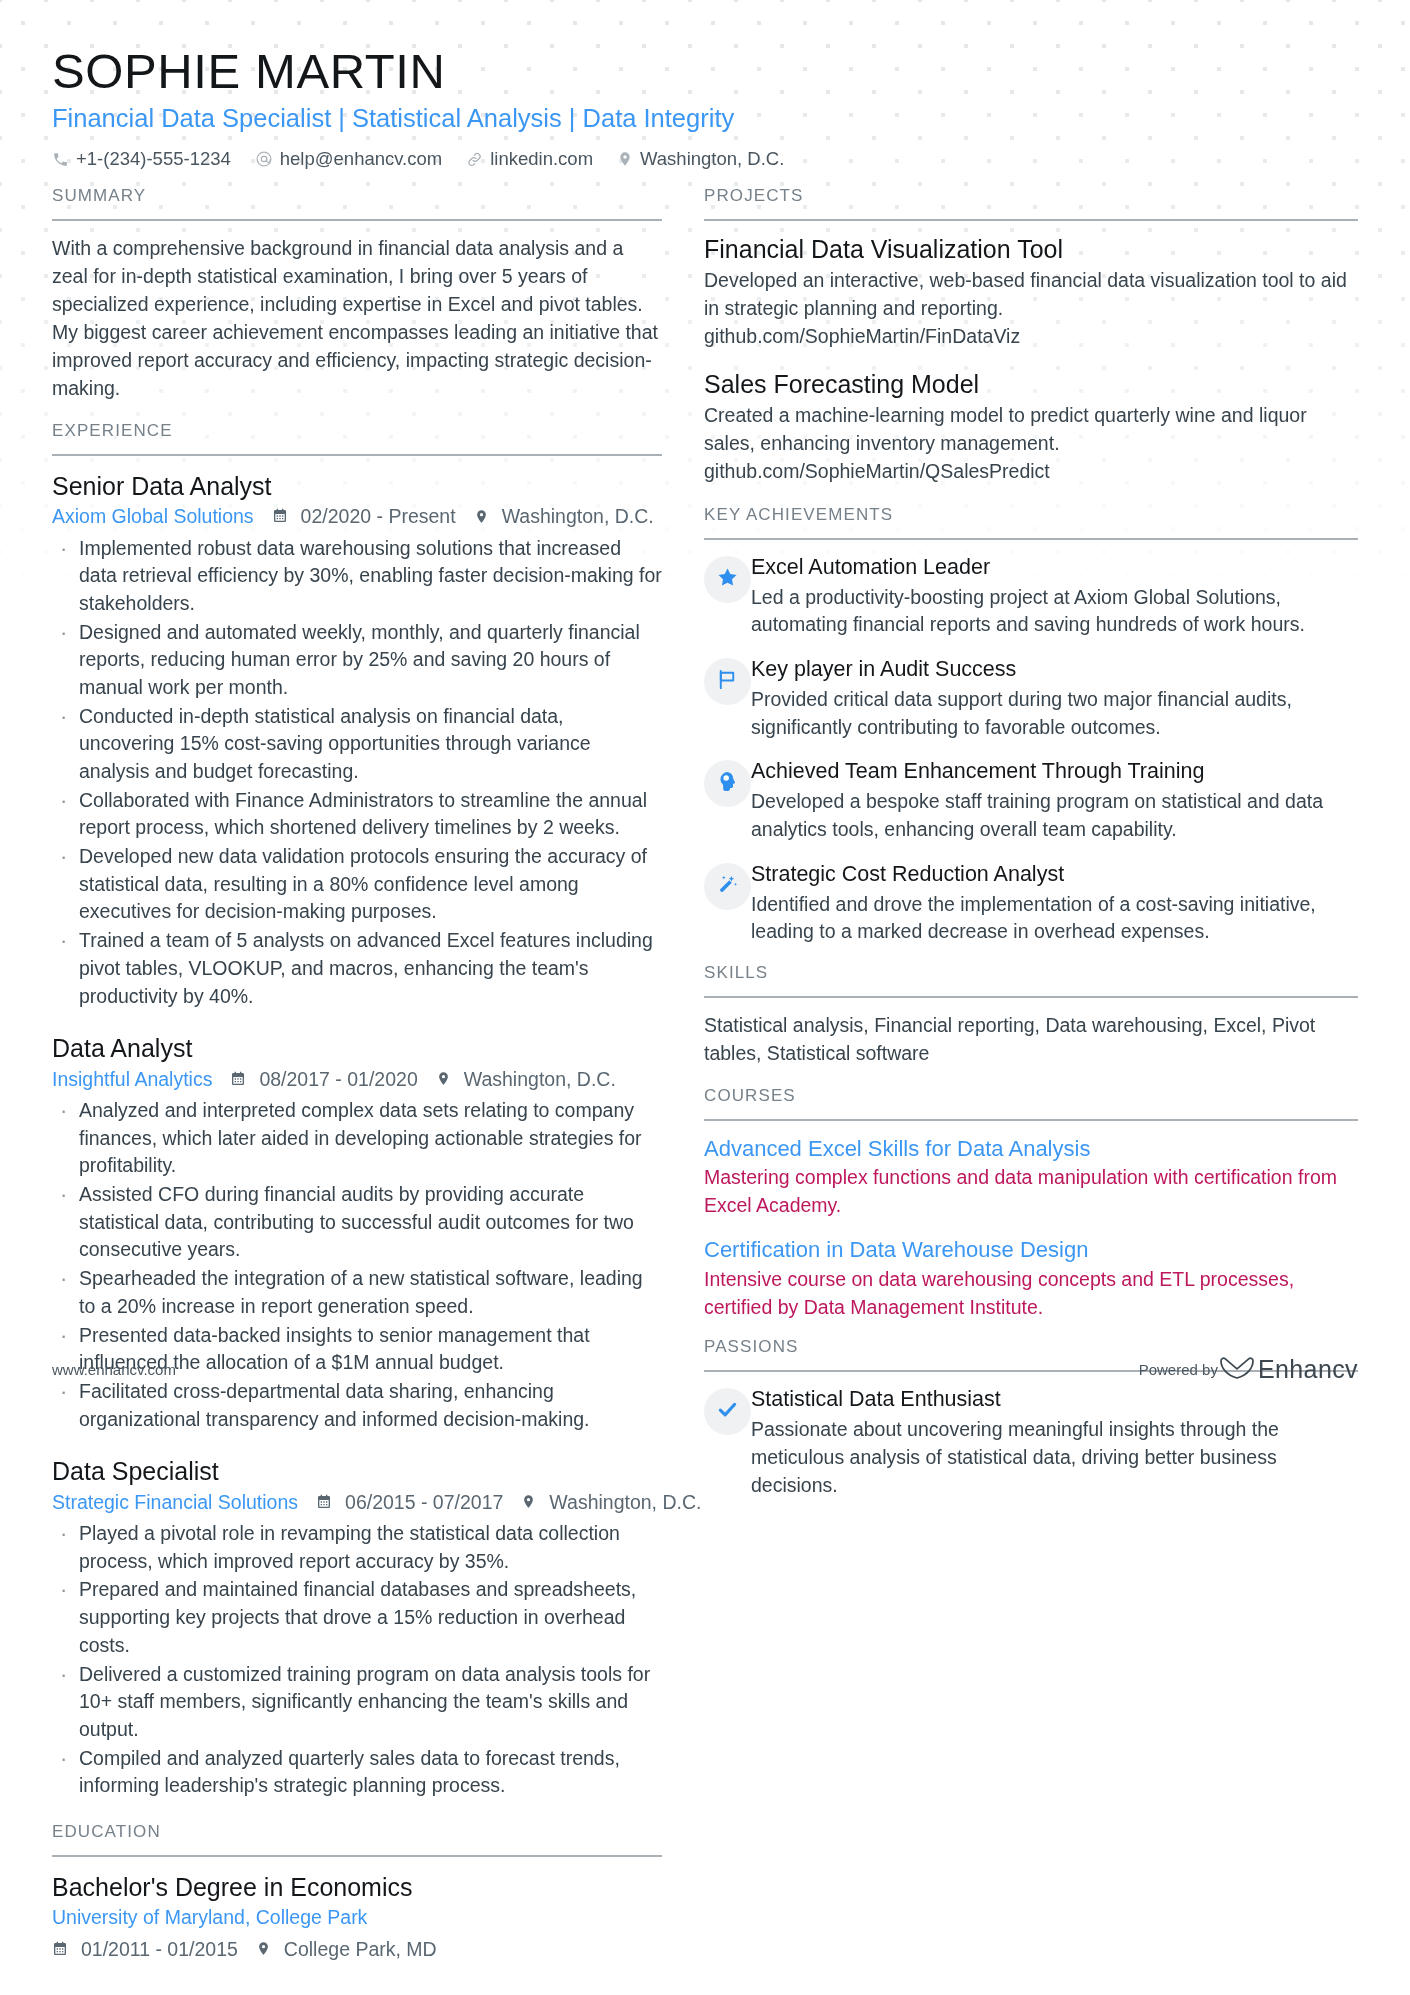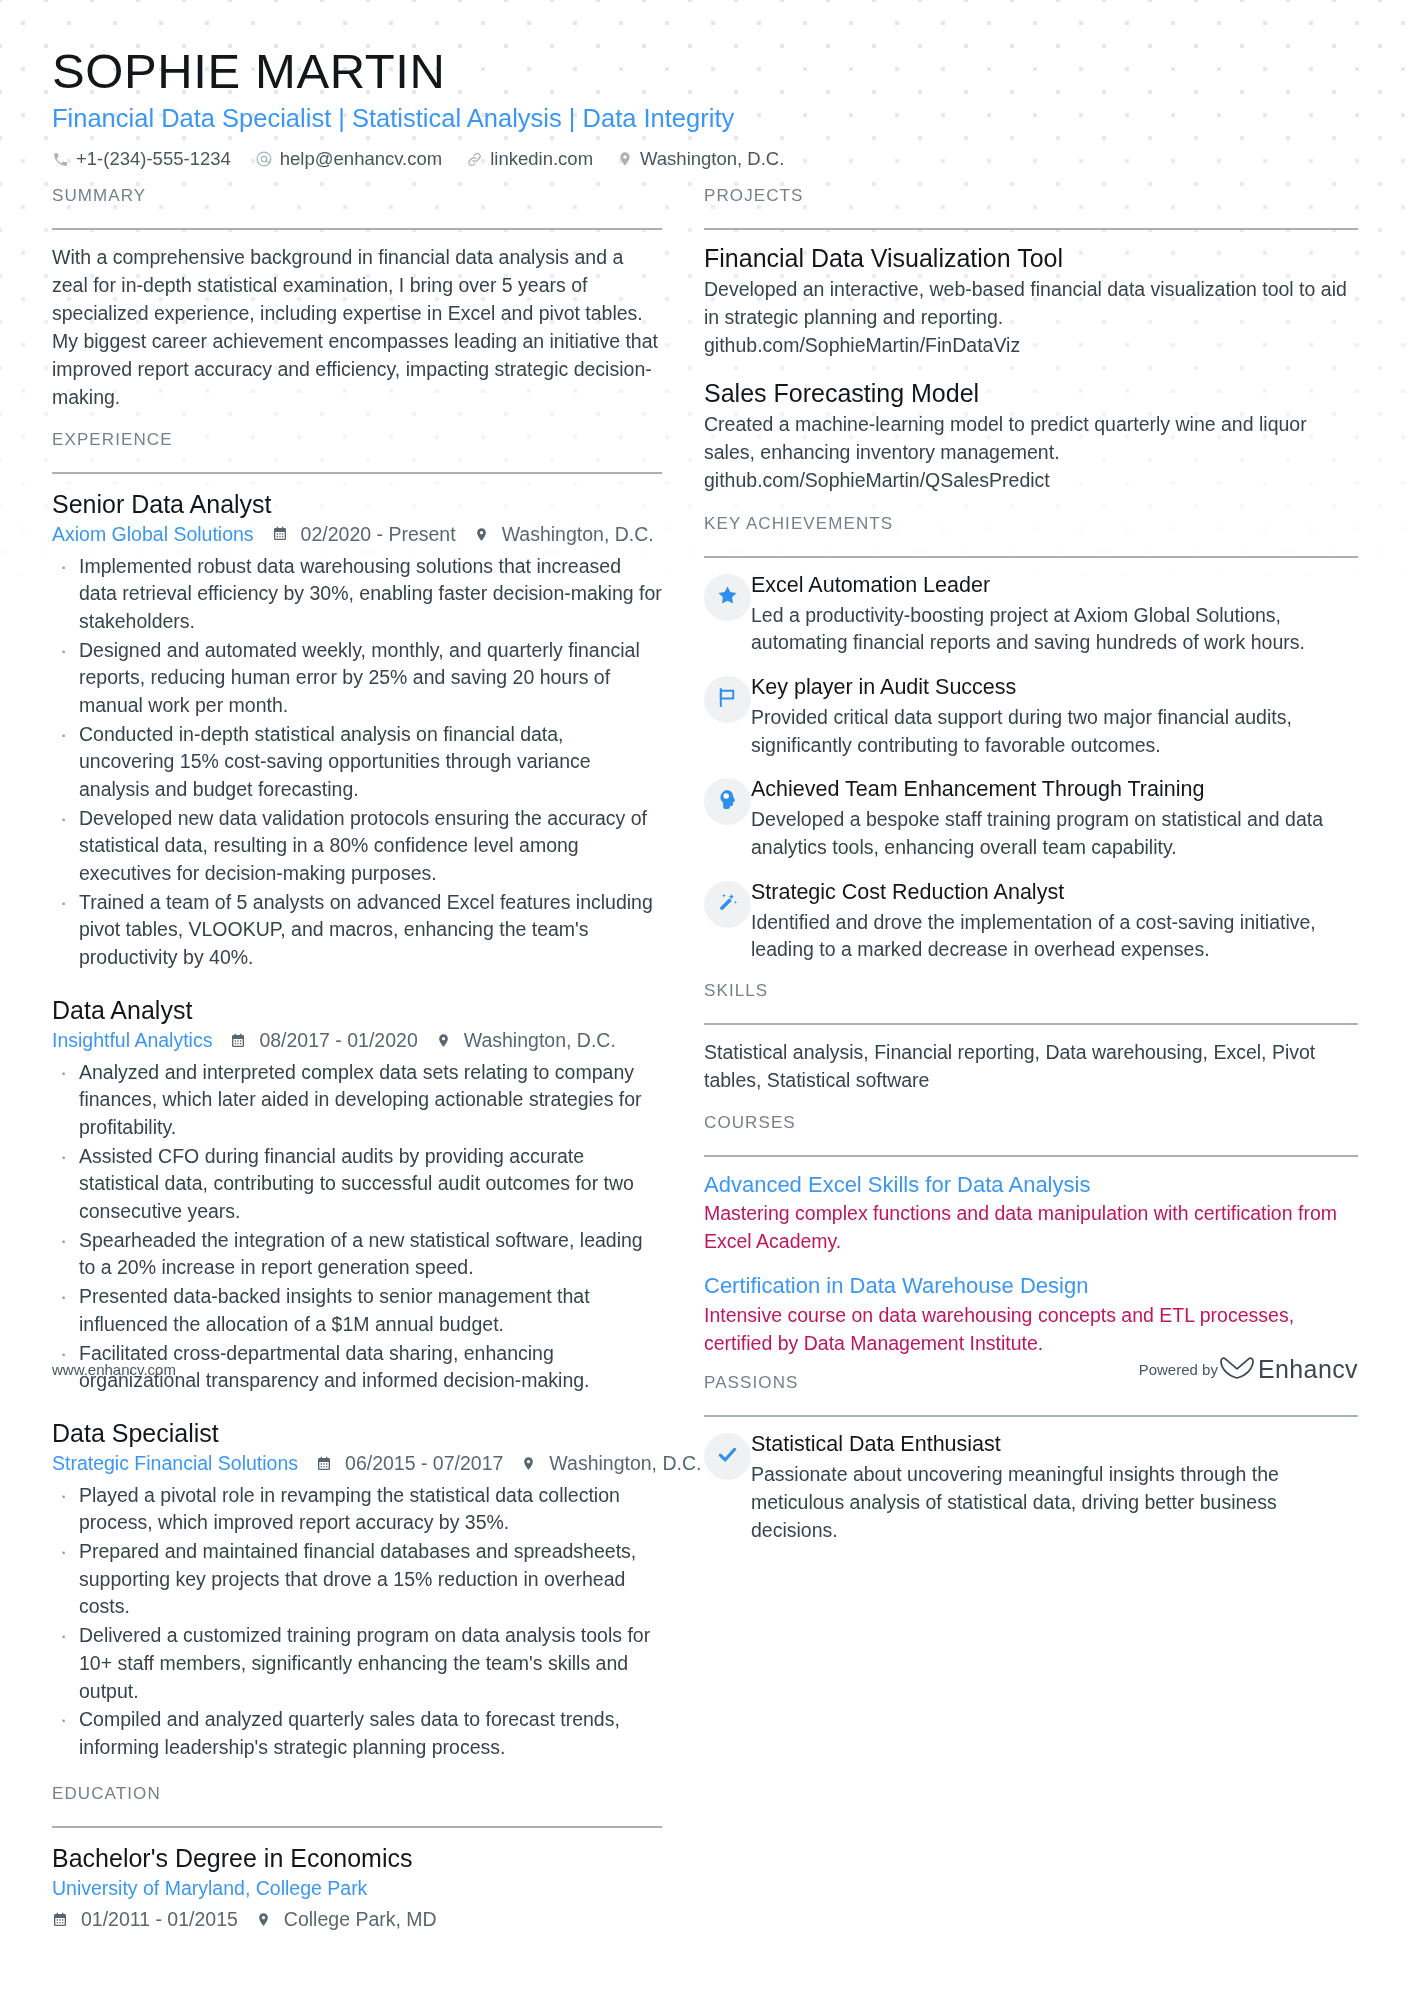--- a/index.html
+++ b/index.html
@@ -83,21 +83,21 @@
   .col-left  { width: 610px; flex: 0 0 610px; }
   .col-right { width: 654px; flex: 0 0 654px; }
 
   
   .section { margin-bottom: 5px; }
   .sec-title {
     font-size: 17px;
     letter-spacing: 1.1px;
     color: #76818a;
     font-weight: 400;
-    padding-bottom: 22px;
+    padding-bottom: 13px;
     text-transform: uppercase;
   }
   .sec-rule {
     height: 2px;
     background: #a9b0b6;
     margin-bottom: 14px;
   }
 
   
   .para {
@@ -329,20 +329,21 @@
                     <path d="M12 2a7 7 0 0 0-7 7c0 5 7 13 7 13s7-8 7-13a7 7 0 0 0-7-7zm0 9.6A2.6 2.6 0 1 1 12 6.4a2.6 2.6 0 0 1 0 5.2z"></path>
                   </svg>
               </span>
               <span>Washington, D.C.</span>
             </span>
           </div>
           <ul class="bullets">
             <li>Implemented robust data warehousing solutions that increased data retrieval efficiency by 30%, enabling faster decision-making for stakeholders.</li>
             <li>Designed and automated weekly, monthly, and quarterly financial reports, reducing human error by 25% and saving 20 hours of manual work per month.</li>
             <li>Conducted in-depth statistical analysis on financial data, uncovering 15% cost-saving opportunities through variance analysis and budget forecasting.</li>
+            <li>Collaborated with Finance Administrators to streamline the annual report process, which shortened delivery timelines by 2 weeks.</li>
             <li>Developed new data validation protocols ensuring the accuracy of statistical data, resulting in a 80% confidence level among executives for decision-making purposes.</li>
             <li>Trained a team of 5 analysts on advanced Excel features including pivot tables, VLOOKUP, and macros, enhancing the team's productivity by 40%.</li>
           </ul>
         </div>
 
         <div class="entry">
           <div class="entry-title">Data Analyst</div>
           <div class="entry-meta">
             <span class="entry-org">Insightful Analytics</span>
             <span class="meta-bit">

